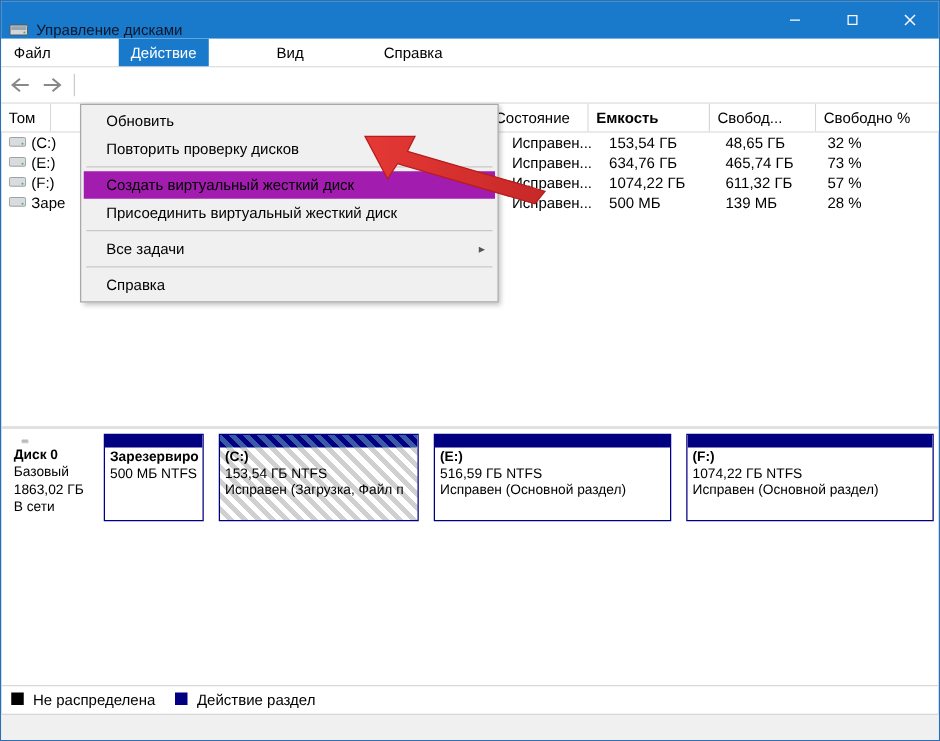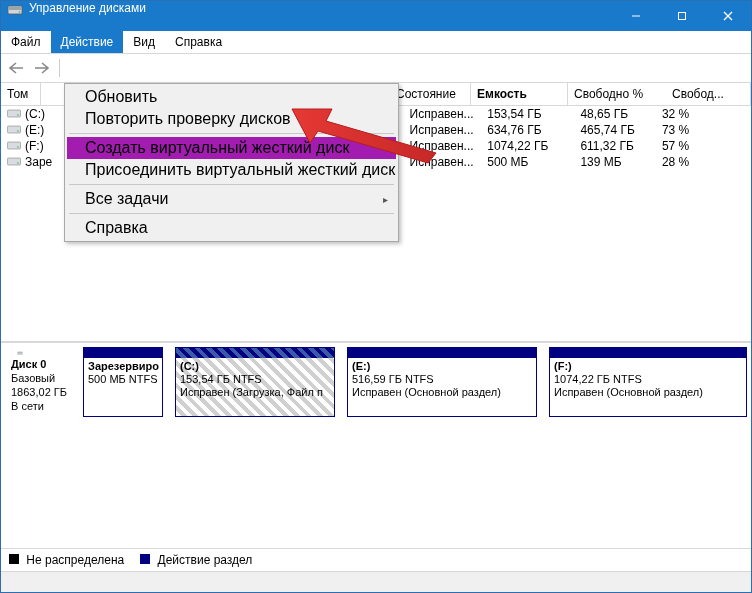--- a/index.html
+++ b/index.html
@@ -20,22 +20,22 @@
     flex-direction: column;
     border: 1px solid #2a6fb3;
     box-sizing: border-box;
     position: relative;
   }
   
   .titlebar {
     background: #1979ca;
     height: 30px;
     display: flex;
-    align-items: flex-start;
-    color: #ffffff;
+    align-items: flex-end;
+    color: #0f172a;
     font-size: 12px;
     padding-left: 6px;
   }
   .titlebar .app-icon {
     width: 16px;
     height: 16px;
     margin-right: 6px;
   }
   .titlebar .title-text {
     flex: 1;
@@ -52,20 +52,21 @@
     color: #fff;
   }
   
   .menubar {
     height: 22px;
     display: flex;
     align-items: stretch;
     background: #fff;
     border-bottom: 1px solid #d8d8d8;
     font-size: 12px;
+    gap: 44px;
   }
   .menubar .menu-item {
     padding: 0 10px;
     display: flex;
     align-items: center;
     height: 100%;
   }
   .menubar .menu-item.open {
     background: #1979ca;
     color: #fff;
@@ -157,21 +158,21 @@
     border: 1px solid #a8a8a8;
     box-shadow: 2px 2px 4px rgba(0,0,0,0.25);
     z-index: 10;
     padding: 2px;
   }
   .dropdown .dd-item {
     height: 22px;
     display: flex;
     align-items: center;
     padding: 0 26px 0 18px;
-    font-size: 16px;
+    font-size: 12px;
     position: relative;
     white-space: nowrap;
   }
   .dropdown .dd-item.highlight {
     background: #a21caf;
   }
   .dropdown .dd-item.has-sub::after {
     content: "▸";
     position: absolute;
     right: 8px;
@@ -325,22 +326,22 @@
     <div class="divider"></div>
   </div>
 
   <div class="vol-table">
 
     <div class="vol-header">
       <div class="col c-tom">Том</div>
       <div class="col c-hidden"></div>
       <div class="col c-state">Состояние</div>
       <div class="col c-cap">Емкость</div>
+      <div class="col c-free">Свобод...</div>
       <div class="col c-freep">Свободно %</div>
-      <div class="col c-free">Свобод...</div>
     </div>
 
     <div class="vol-rows">
       <div class="vol-row">
         <div class="cell c-tom">
           <svg class="drive-icon" viewBox="0 0 14 10">
               <rect x="0.5" y="1" width="13" height="7" rx="1" fill="#d8dce0" stroke="#888" stroke-width="0.6"></rect>
               <circle cx="11" cy="6" r="0.8" fill="#4caf50"></circle>
             </svg>
           <span class="lbl">(C:)</span>

